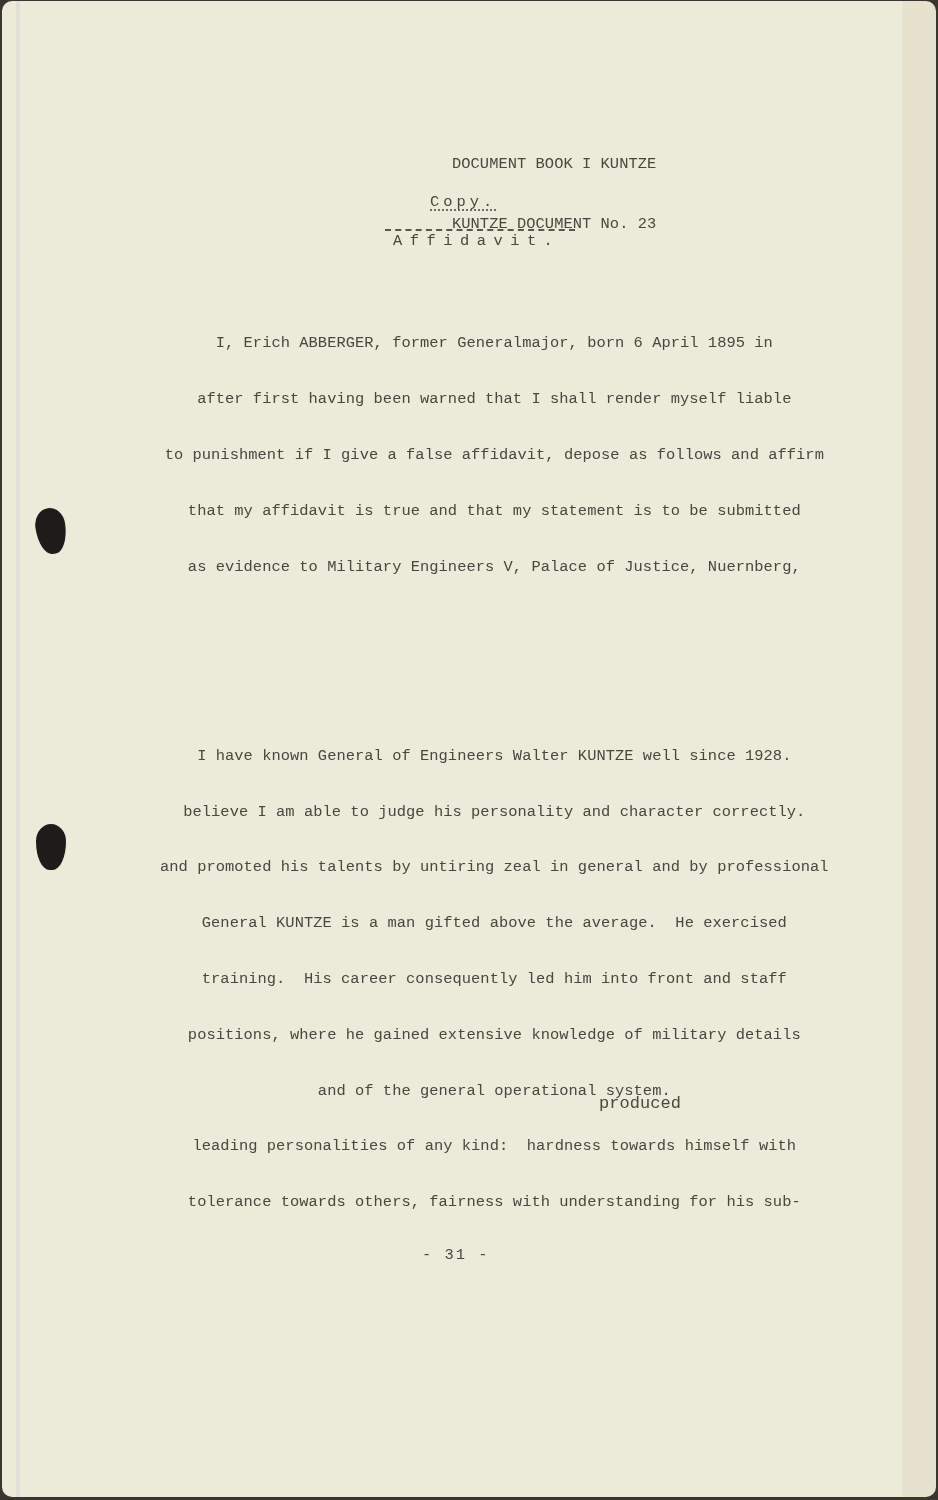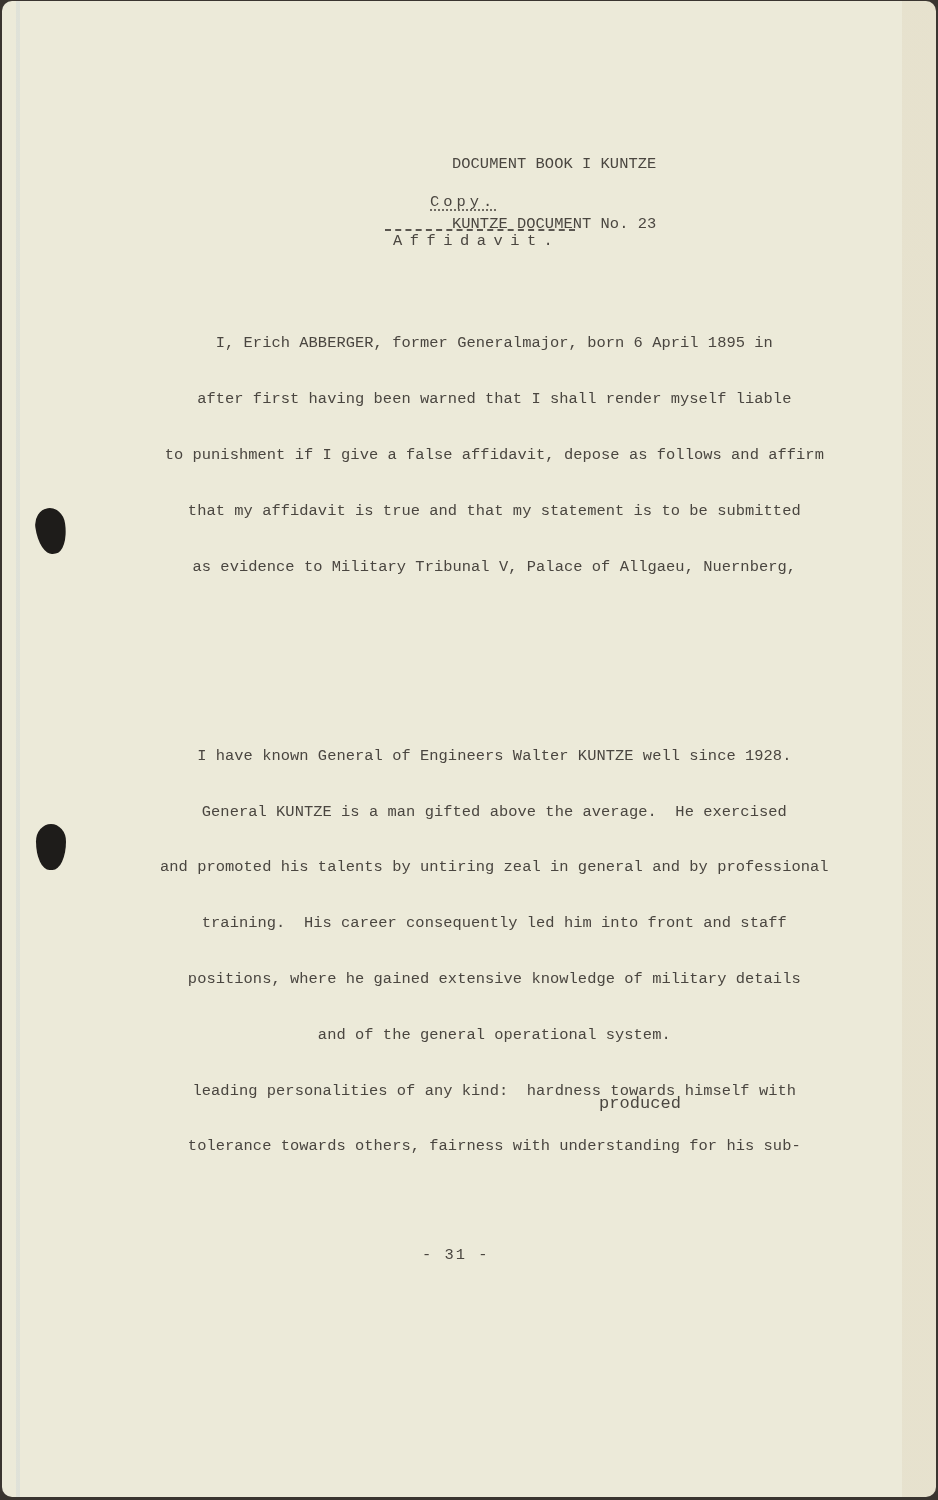--- a/index.html
+++ b/index.html
@@ -121,27 +121,28 @@
 
   <div class="affidavit-title tw">Affidavit.</div>
   <div class="affidavit-rule"></div>
 
   <div class="body-text tw">
     <div class="para">
       <span class="p-line">I, Erich ABBERGER, former Generalmajor, born 6 April 1895 in</span>
       <span class="p-line">after first having been warned that I shall render myself liable</span>
       <span class="p-line">to punishment if I give a false affidavit, depose as follows and affirm</span>
       <span class="p-line">that my affidavit is true and that my statement is to be submitted</span>
-      <span class="p-line">as evidence to Military Tribunal V, Palace of Allgaeu, Nuernberg,</span>
+      <span class="p-line">as evidence to Military Engineers V, Palace of Justice, Nuernberg,</span>
     </div>
     <span class="gap"></span>
     <div class="para">
       <span class="p-line">I have known General of Engineers Walter KUNTZE well since 1928.</span>
+      <span class="p-line">believe I am able to judge his personality and character correctly.</span>
+      <span class="p-line">and promoted his talents by untiring zeal in general and by professional</span>
       <span class="p-line">General KUNTZE is a man gifted above the average.  He exercised</span>
-      <span class="p-line">and promoted his talents by untiring zeal in general and by professional</span>
       <span class="p-line">training.  His career consequently led him into front and staff</span>
       <span class="p-line">positions, where he gained extensive knowledge of military details</span>
       <span class="p-line">and of the general operational system.</span>
       <span class="p-line">leading personalities of any kind:  hardness towards himself with</span>
       <span class="p-line">tolerance towards others, fairness with understanding for his sub-</span>
       
       
       
       
       

